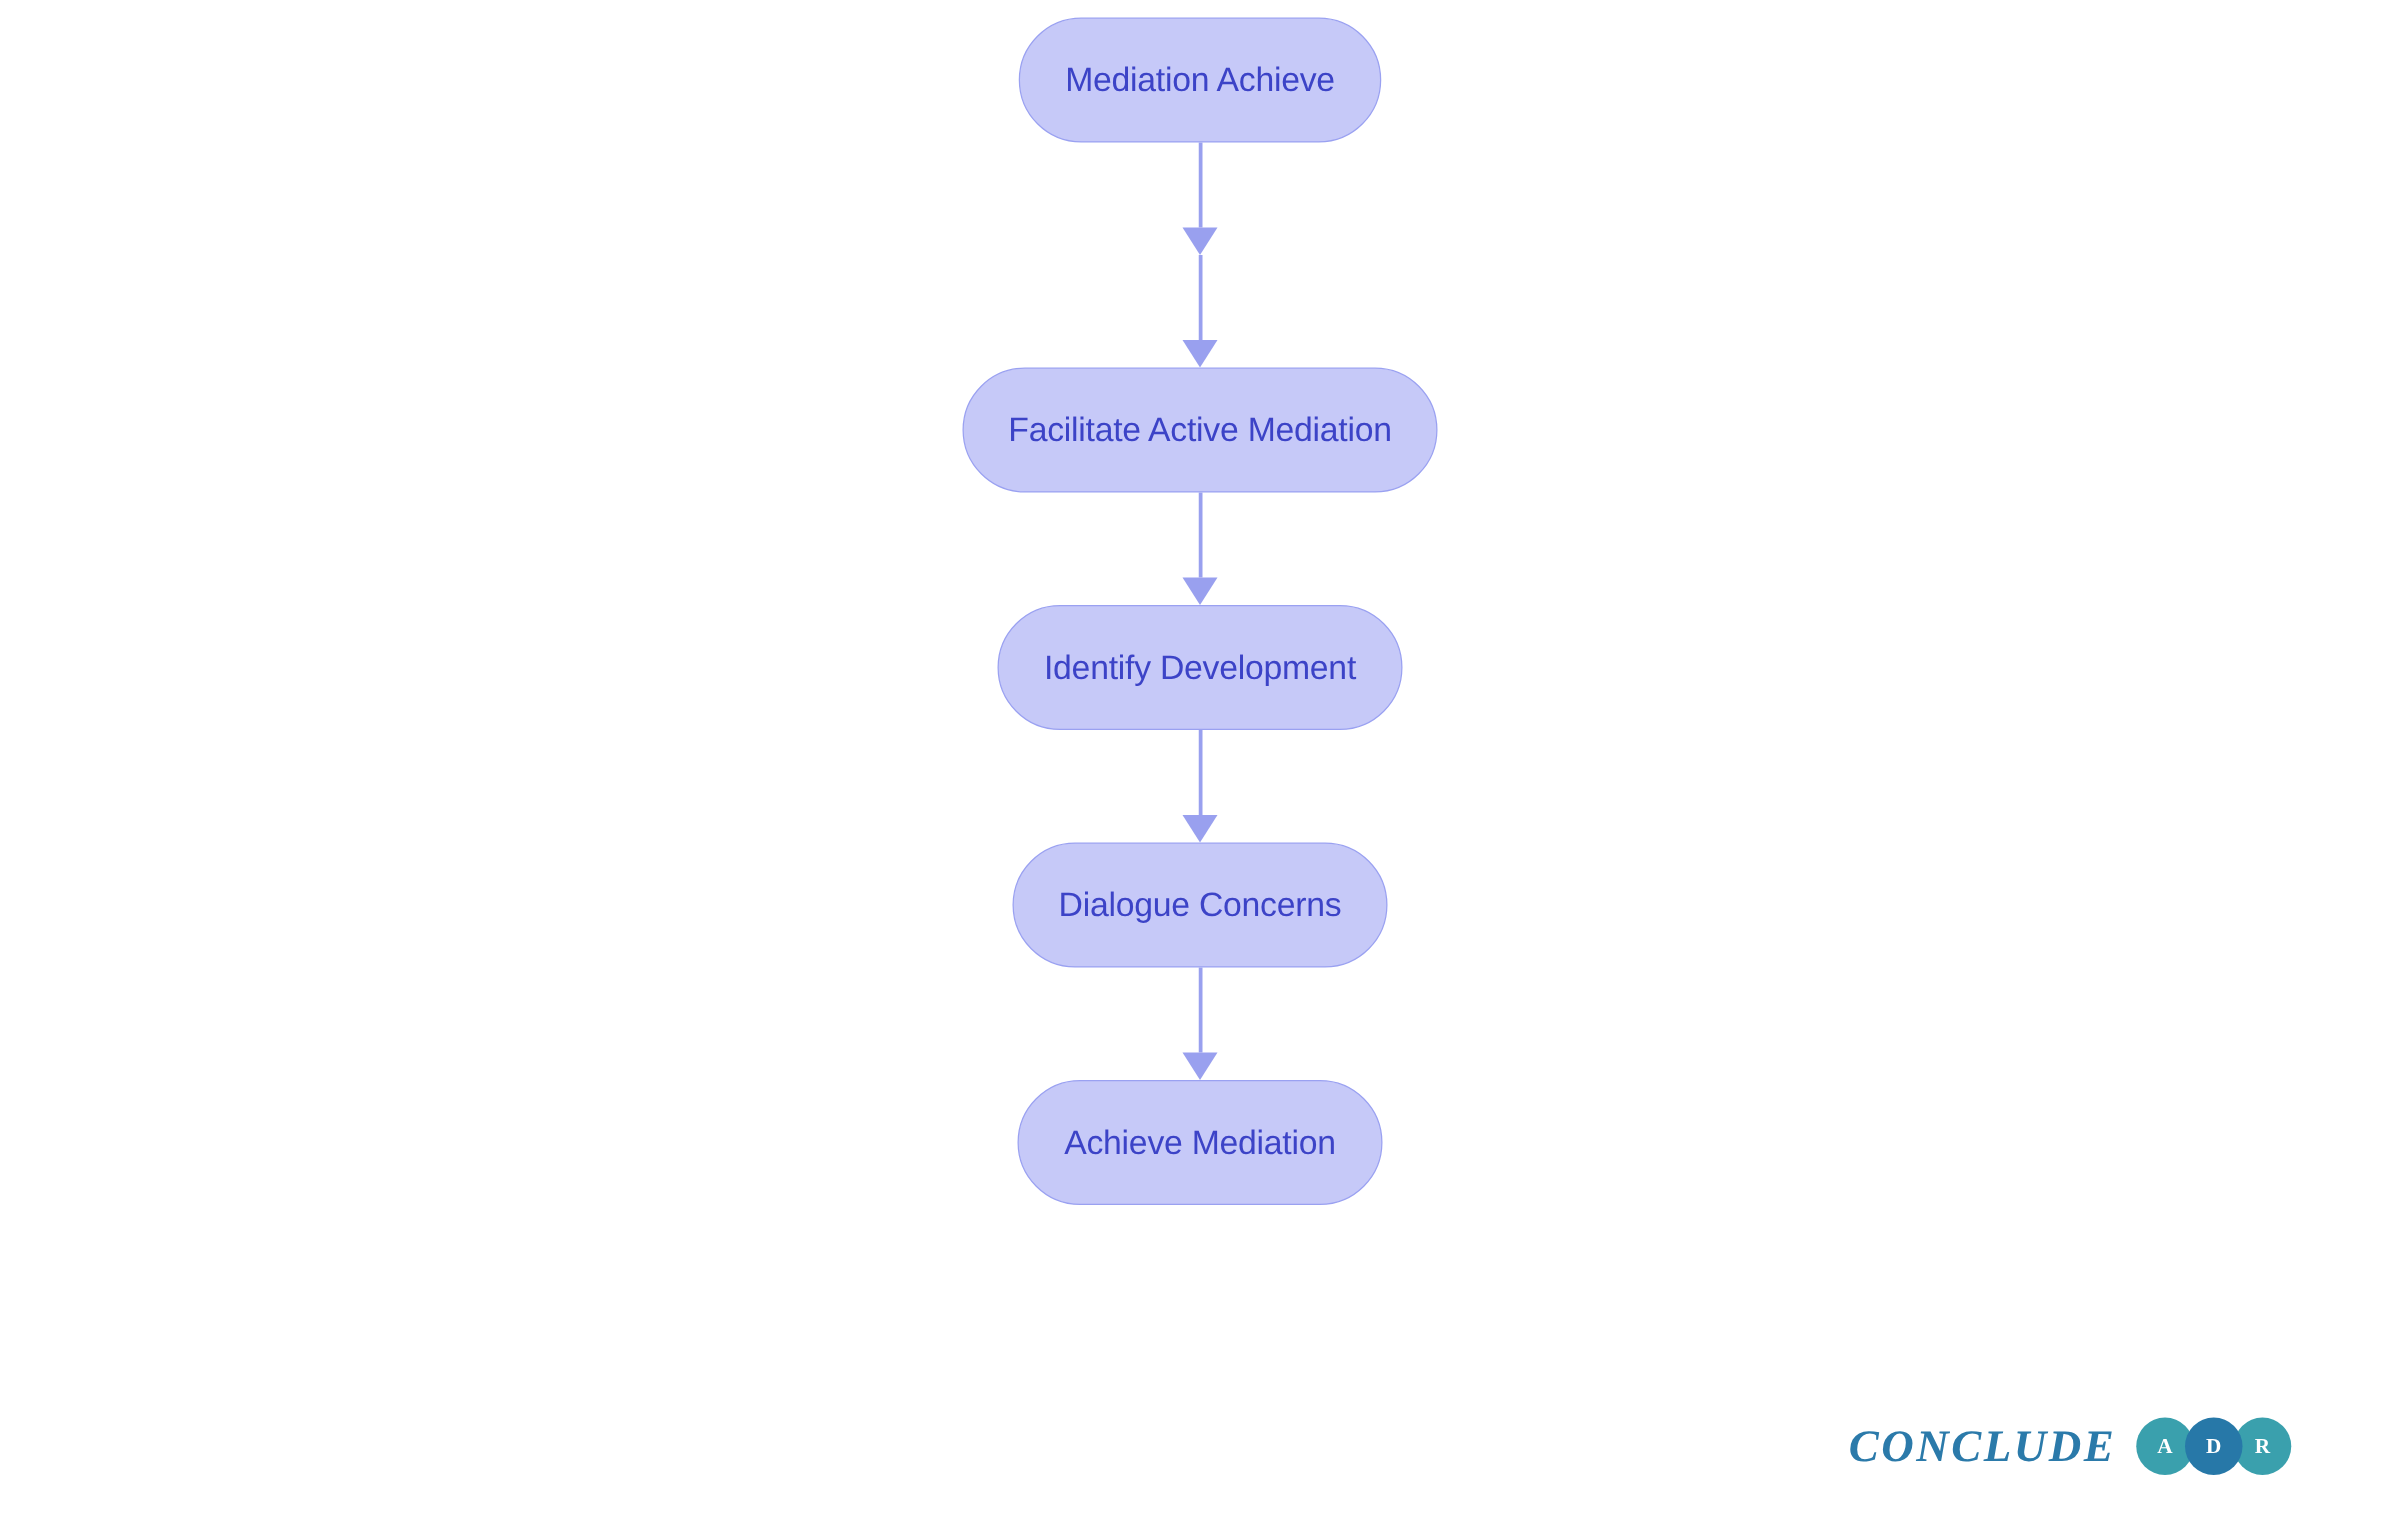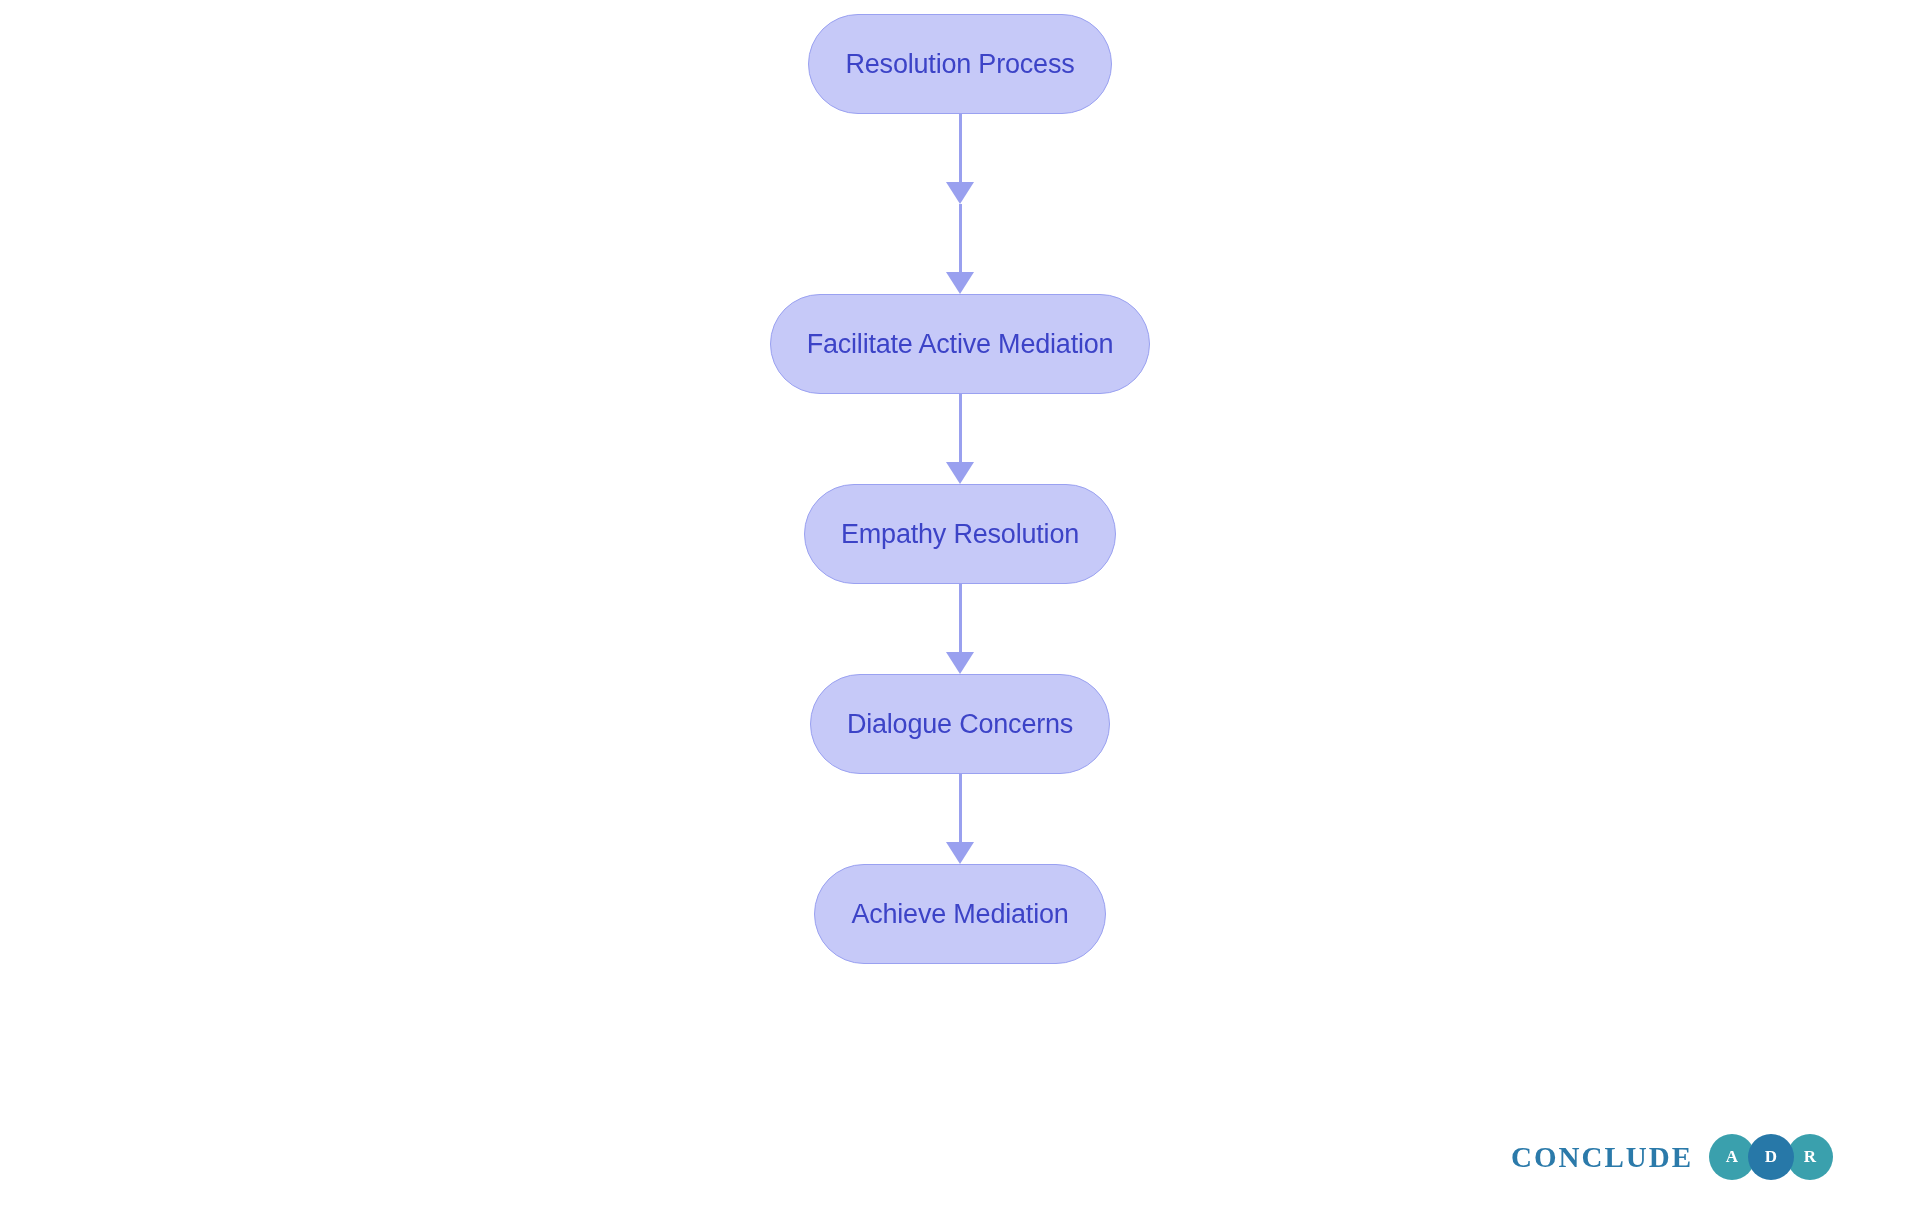--- a/index.html
+++ b/index.html
@@ -68,23 +68,24 @@
     position: absolute;
     top: 1134px;
     right: 87px;
     display: flex;
     align-items: center;
     gap: 16px;
   }
   .wordmark {
     font-family: "Liberation Serif", "DejaVu Serif", serif;
     font-weight: bold;
-    font-size: 29px;
+    font-size: 36px;
     letter-spacing: 2px;
     color: var(--wordmark-color);
+    font-style: italic;
   }
   .badges { display: flex; align-items: center; }
   .badge {
     width: 46px; height: 46px;
     border-radius: 50%;
     display: flex;
     align-items: center;
     justify-content: center;
     font-family: "Liberation Serif", "DejaVu Serif", serif;
     font-weight: bold;
@@ -98,21 +99,21 @@
   .badge-blue { background: var(--badge-blue); z-index: 2; }
 </style>
 </head>
 <body>
 
 <div class="canvas">
 
   <div class="flow">
 
     <div class="node">
-      <span>Resolution Process</span>
+      <span>Mediation Achieve</span>
     </div>
 
     <div class="connector">
       <div class="c-line"></div>
       <div class="c-head"></div>
     </div>
 
 
     <div class="connector">
       <div class="c-line"></div>
@@ -122,21 +123,21 @@
     <div class="node">
       <span>Facilitate Active Mediation</span>
     </div>
 
     <div class="connector">
       <div class="c-line"></div>
       <div class="c-head"></div>
     </div>
 
     <div class="node">
-      <span>Empathy Resolution</span>
+      <span>Identify Development</span>
     </div>
 
     <div class="connector">
       <div class="c-line"></div>
       <div class="c-head"></div>
     </div>
 
     <div class="node">
       <span>Dialogue Concerns</span>
     </div>

